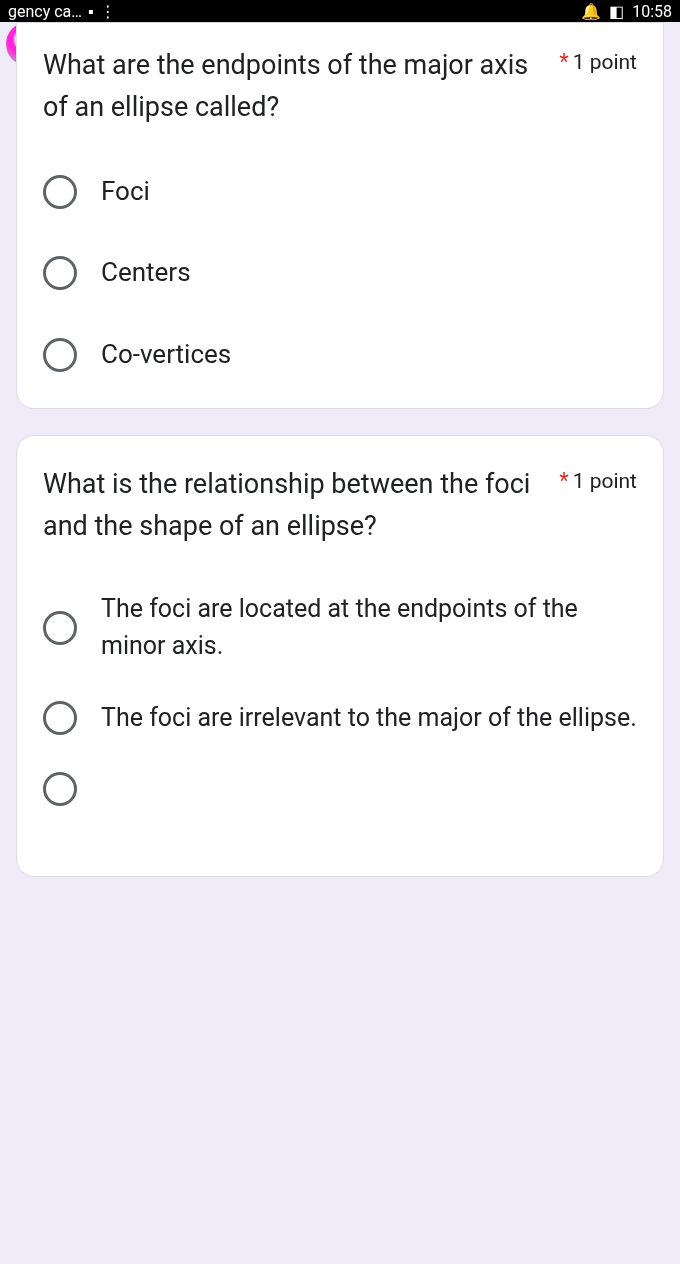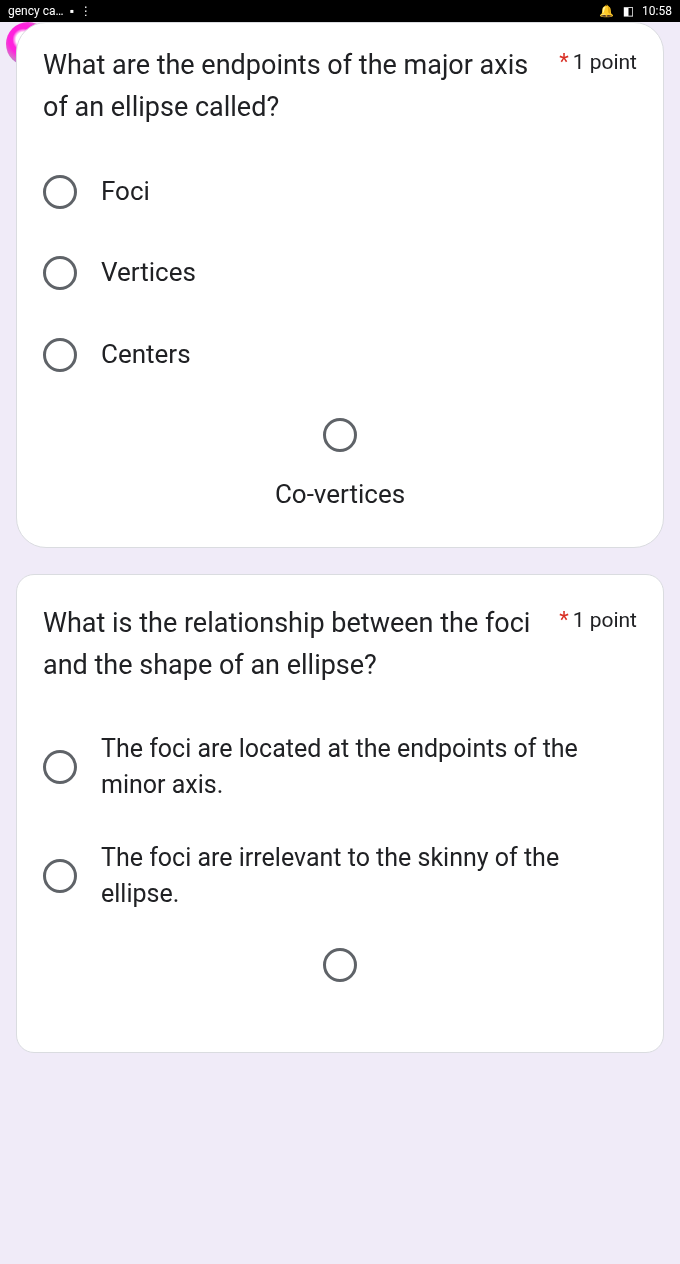--- a/index.html
+++ b/index.html
@@ -6,21 +6,21 @@
   body {
     font-family: Roboto, Arial, sans-serif;
     background: #f0ebf8;
     width: 680px;
     color: #202124;
   }
   .statusbar {
     background: #000;
     color: #fff;
     height: 22px;
-    font-size: 12px;
+    font-size: 16px;
     display: flex;
     align-items: center;
     justify-content: space-between;
     padding: 0 8px;
   }
   .statusbar .left { display: flex; align-items: center; gap: 6px; }
   .statusbar .right { display: flex; align-items: center; gap: 8px; }
   .avatar {
     width: 44px; height: 44px; border-radius: 50%;
     background: radial-gradient(circle at 40% 40%, #fff 0 20%, #f2d 30% 40%, #d6c 55%, #a8c 70%);
@@ -34,21 +34,21 @@
     padding: 0 16px 20px;
     position: relative;
   }
   .card {
     background: #fff;
     border: 1px solid #dadce0;
     border-radius: 18px;
     padding: 28px 26px 34px;
     margin-top: 26px;
   }
-  .card:first-child { margin-top: 0; border-top-left-radius:0; border-top-right-radius:0; padding-top:22px;border-radius:30px;}
+  .card:first-child { margin-top: 0; border-top-left-radius:0; border-top-right-radius:0; padding-top:22px;}
   .qhead {
     display: flex;
     align-items: flex-start;
     justify-content: space-between;
     gap: 18px;
     margin-bottom: 44px;
   }
   .qtext {
     font-size: 27px;
     line-height: 1.55;
@@ -66,21 +66,21 @@
     margin-right: 4px;
     font-size: 22px;
   }
   .option {
     display: flex;
     align-items: center;
     gap: 24px;
     margin-bottom: 44px;
     cursor: pointer;
   }
-  .option:last-child { margin-bottom: 0; flex-direction: column; }
+  .option:last-child { margin-bottom: 0; }
   .radio {
     width: 34px; height: 34px;
     border: 3px solid #5f6368;
     border-radius: 50%;
     flex-shrink: 0;
   }
   .option-label {
     font-size: 26px;
     line-height: 1.45;
     color: #202124;
@@ -116,24 +116,20 @@
       <div class="points">
         <span class="req">*</span><span>1 point</span>
       </div>
     </div>
     <div class="option">
       <div class="radio"></div>
       <div class="option-label">Foci</div>
     </div>
     <div class="option">
       <div class="radio"></div>
-      <div class="option-label">Vertices</div>
-    </div>
-    <div class="option">
-      <div class="radio"></div>
       <div class="option-label">Centers</div>
     </div>
     <div class="option">
       <div class="radio"></div>
       <div class="option-label">Co-vertices</div>
     </div>
   </div>
 
   <div class="card">
     <div class="qhead">
@@ -141,20 +137,20 @@
       <div class="points">
         <span class="req">*</span><span>1 point</span>
       </div>
     </div>
     <div class="option multi">
       <div class="radio"></div>
       <div class="option-label">The foci are located at the endpoints of the minor axis.</div>
     </div>
     <div class="option multi">
       <div class="radio"></div>
-      <div class="option-label">The foci are irrelevant to the skinny of the ellipse.</div>
+      <div class="option-label">The foci are irrelevant to the major of the ellipse.</div>
     </div>
     <div class="option multi">
       <div class="radio"></div>
     </div>
   </div>
 
 </div>
 
 </body></html>

